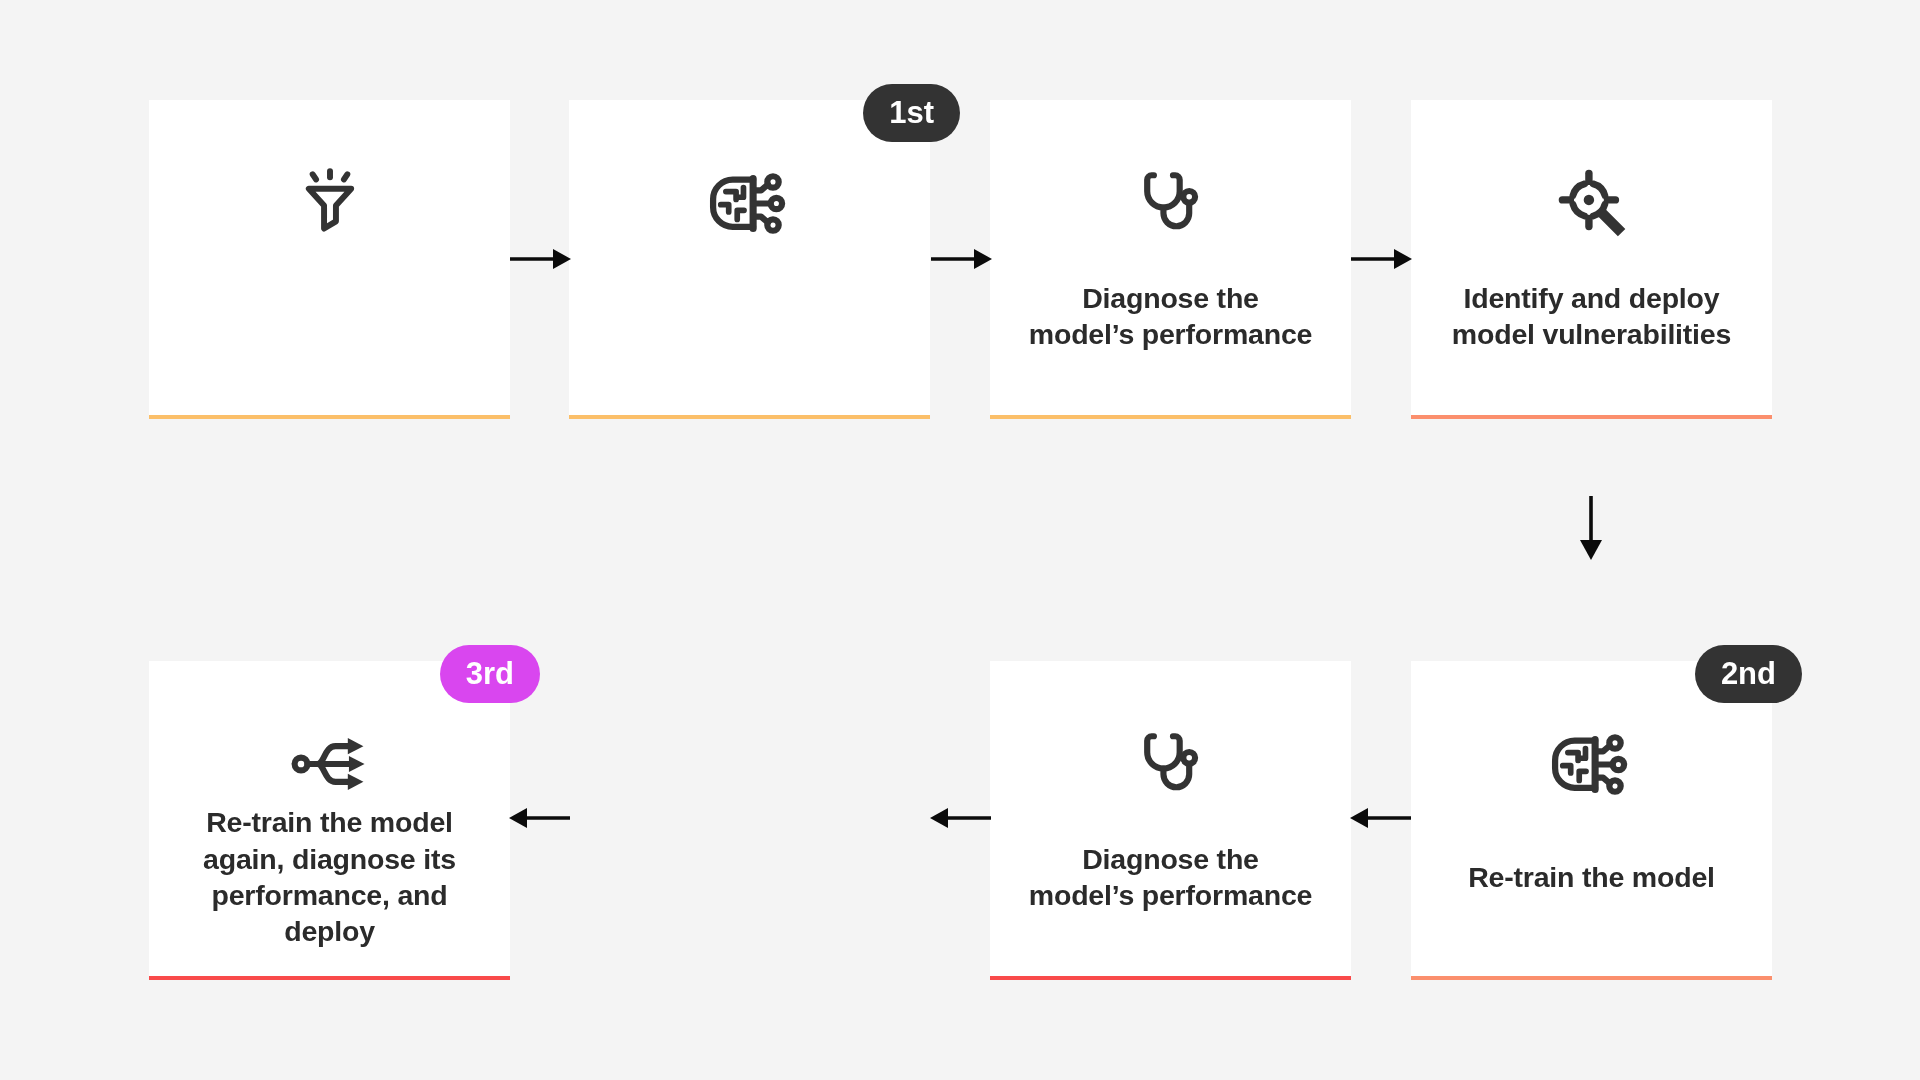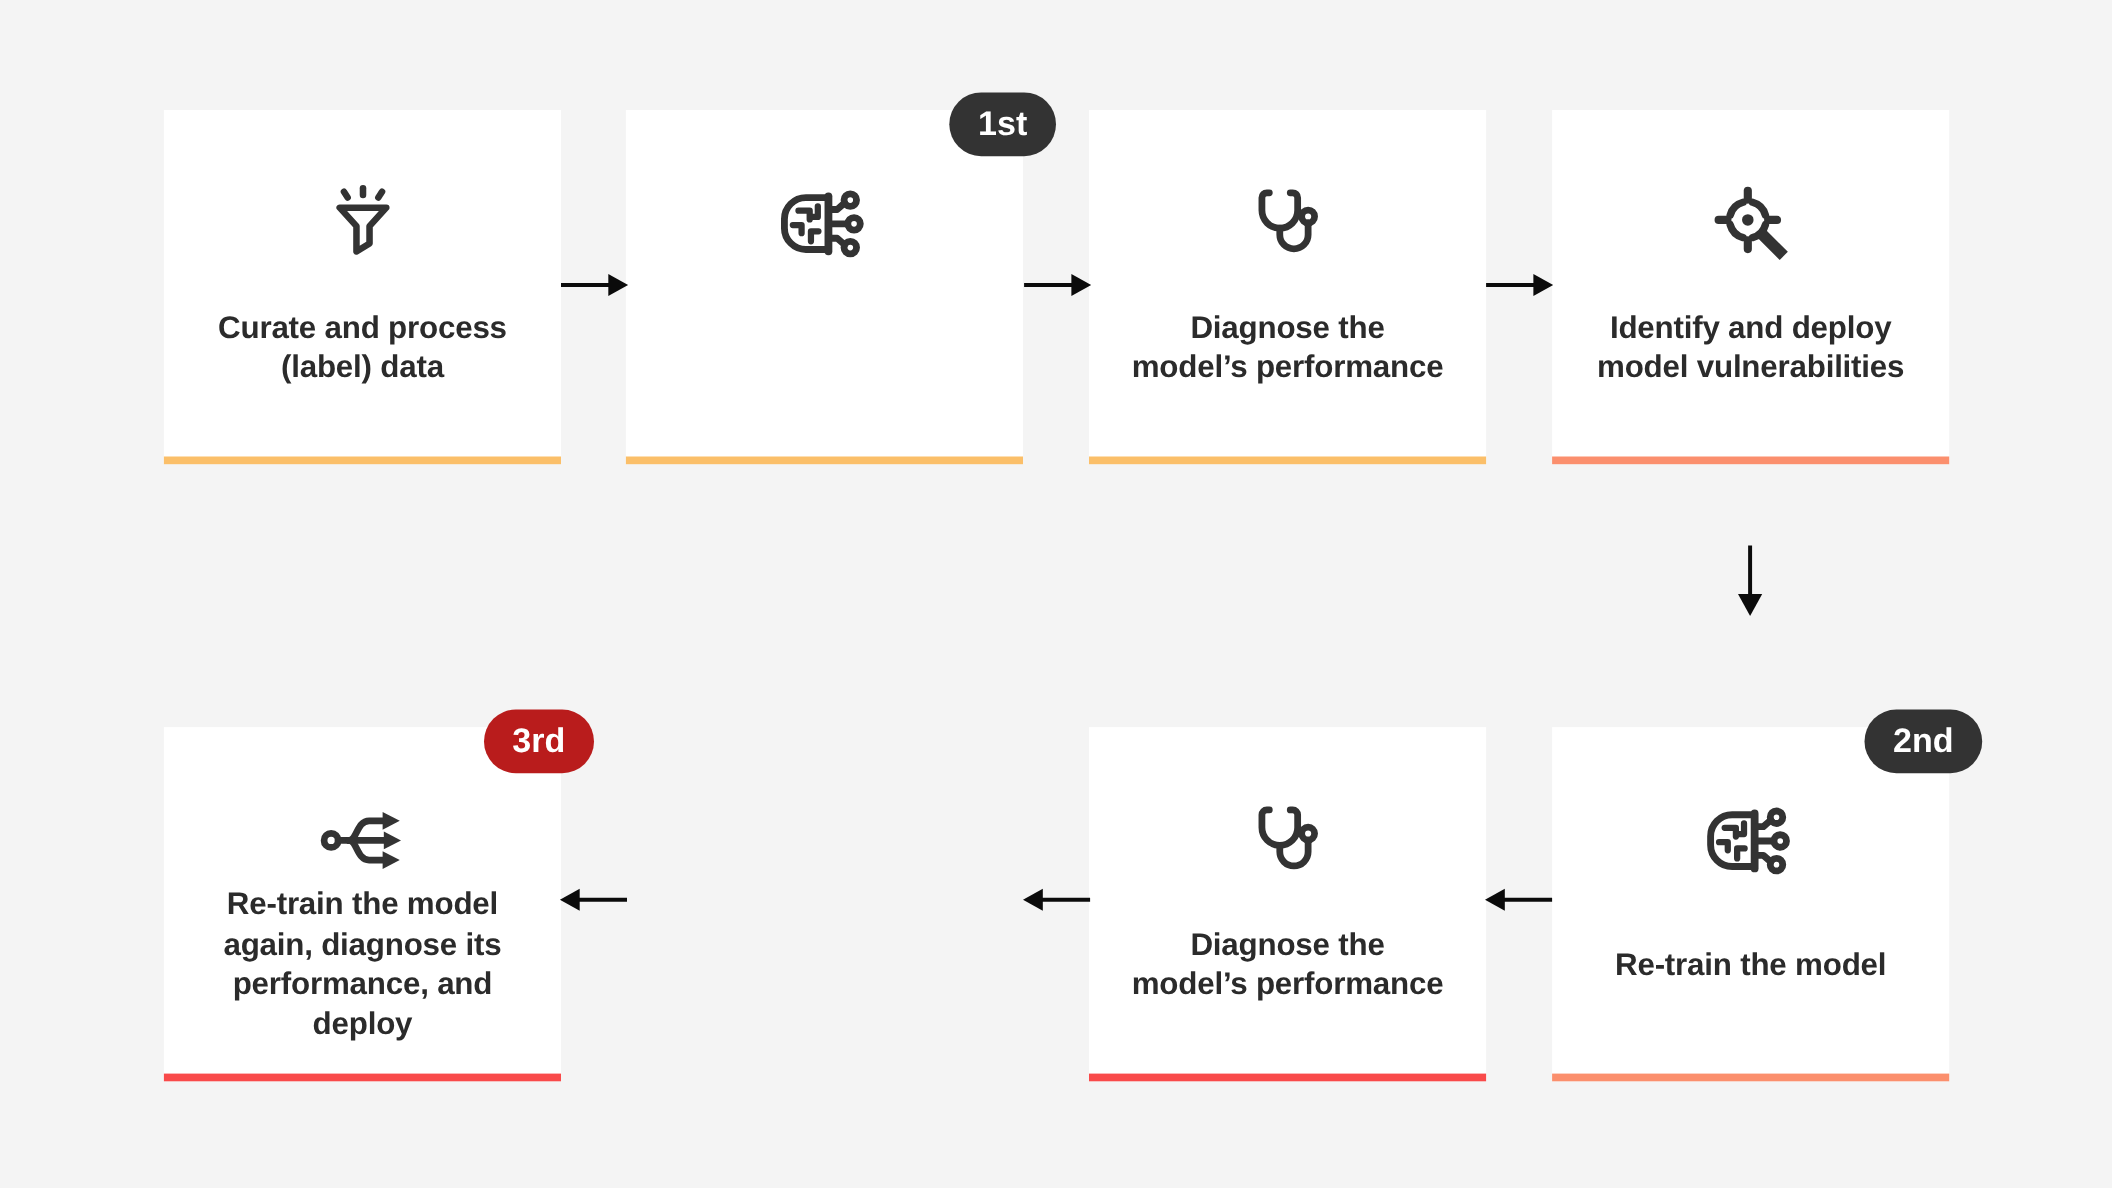--- a/index.html
+++ b/index.html
@@ -7,21 +7,21 @@
     width:1920px;height:1080px;overflow:hidden;
     font-family:"Liberation Sans",sans-serif;
   }
   .canvas{
     position:relative;width:1920px;height:1080px;
     background:#f4f4f4;
   }
   .card{
     position:absolute;width:361px;height:315px;
     background:#ffffff;
-    border-bottom:7px solid #b91c1c;
+    border-bottom:4px solid #b91c1c;
     box-sizing:content-box;
   }
   .card .icon-slot{
     position:absolute;top:62px;left:0;right:0;height:82px;
     display:flex;align-items:center;justify-content:center;
     color:#333333;
   }
   .card .label{
     position:absolute;top:142px;left:24px;right:24px;height:148px;
     display:flex;align-items:center;justify-content:center;
@@ -64,22 +64,20 @@
     <div class="icon-slot" style="color: rgb(51, 51, 51);">
       <span>
         <svg width="62" height="70" viewBox="0 0 24 27" fill="none" stroke="currentColor" stroke-width="2.3" stroke-linecap="round" stroke-linejoin="round">
           <line x1="12" y1="1.2" x2="12" y2="3.5"></line>
           <line x1="6.6" y1="4.4" x2="5.3" y2="2.4"></line>
           <line x1="17.4" y1="4.4" x2="18.7" y2="2.4"></line>
           <path d="M3.8 8 H20.2 L14.3 14.5 V20.6 L9.7 23.4 V14.5 Z"></path>
         </svg>
       </span>
     </div>
-    <div class="label">Curate and process
-(label) data</div>
   </div>
 
   <div class="card c2" style="border-bottom-color: rgb(251, 191, 105);">
     <div class="badge" style="color: rgb(255, 255, 255); background-color: rgb(51, 51, 51);">1st</div>
     <div class="icon-slot" style="color: rgb(51, 51, 51);">
       <span>
         <svg width="88" height="63" viewBox="0 0 31 22" fill="none" stroke="currentColor" stroke-width="2.2" stroke-linecap="round" stroke-linejoin="round">
           <path d="M16.6 2.6 H9.4 A6.9 6.9 0 0 0 2.5 9.5 V12.3 A6.9 6.9 0 0 0 9.4 19.2 H16.6"></path>
           <line x1="16.6" y1="2.2" x2="16.6" y2="19.8" stroke-width="2.5"></line>
           <path d="M7 6.8 H10.6 V9.6" stroke-width="2"></path>
@@ -164,21 +162,21 @@
           <circle cx="17.5" cy="10.3" r="2.1"></circle>
         </svg>
       </span>
     </div>
     <div class="label">Diagnose the
 model’s performance</div>
   </div>
 
 
   <div class="card c8" style="border-bottom-color: rgb(249, 74, 74);">
-    <div class="badge" style="color: rgb(255, 255, 255); background-color: #b91c1c;">3rd</div>
+    <div class="badge" style="color: rgb(255, 255, 255); background-color: #d946ef;">3rd</div>
     <div class="icon-slot" style="color: rgb(51, 51, 51);">
       <span>
         <svg width="78" height="56" viewBox="0 0 28 20" fill="none" stroke="currentColor" stroke-width="2.2" stroke-linecap="round">
           <circle cx="3.6" cy="10" r="2.3"></circle>
           <line x1="5.9" y1="10" x2="9.5" y2="10"></line>
           <line x1="9.5" y1="10" x2="20.8" y2="10"></line>
           <path d="M9.5 10 C12 10 12 3.6 16 3.6 H20.4"></path>
           <path d="M9.5 10 C12 10 12 16.4 16 16.4 H20.4"></path>
           <polygon points="20.4,0.7 26,3.6 20.4,6.5" fill="currentColor" stroke="none"></polygon>
           <polygon points="20.8,7.1 26.4,10 20.8,12.9" fill="currentColor" stroke="none"></polygon>

